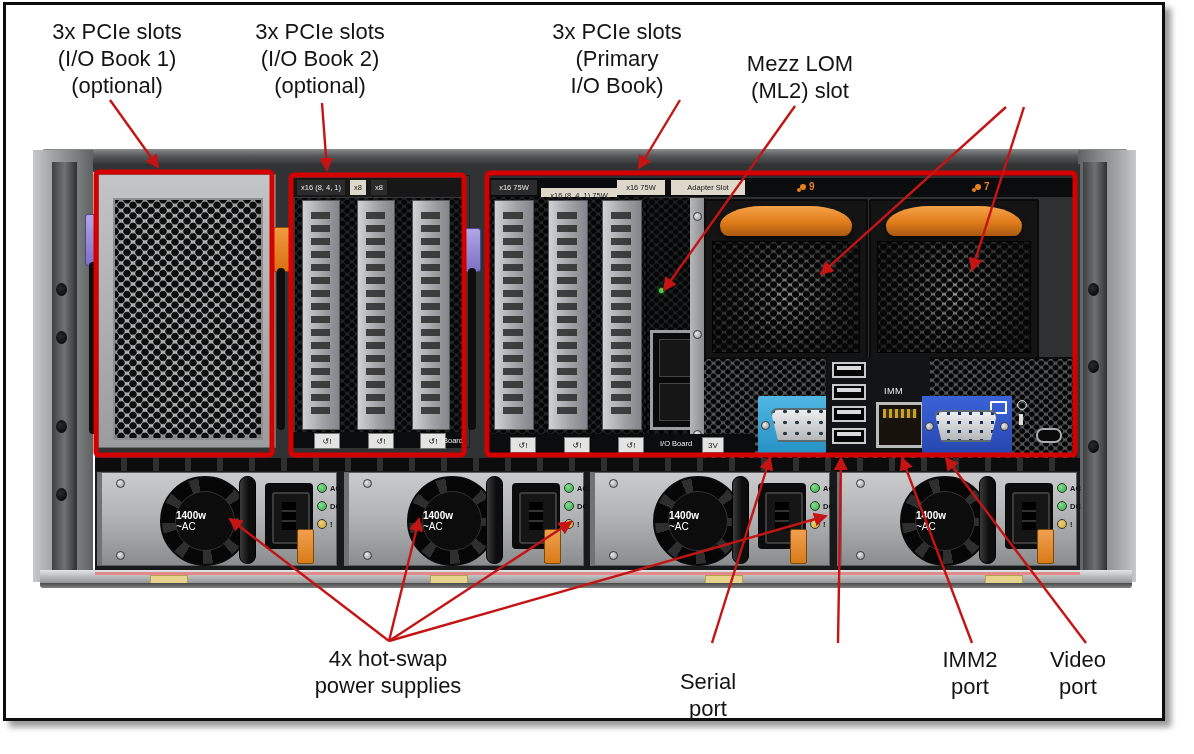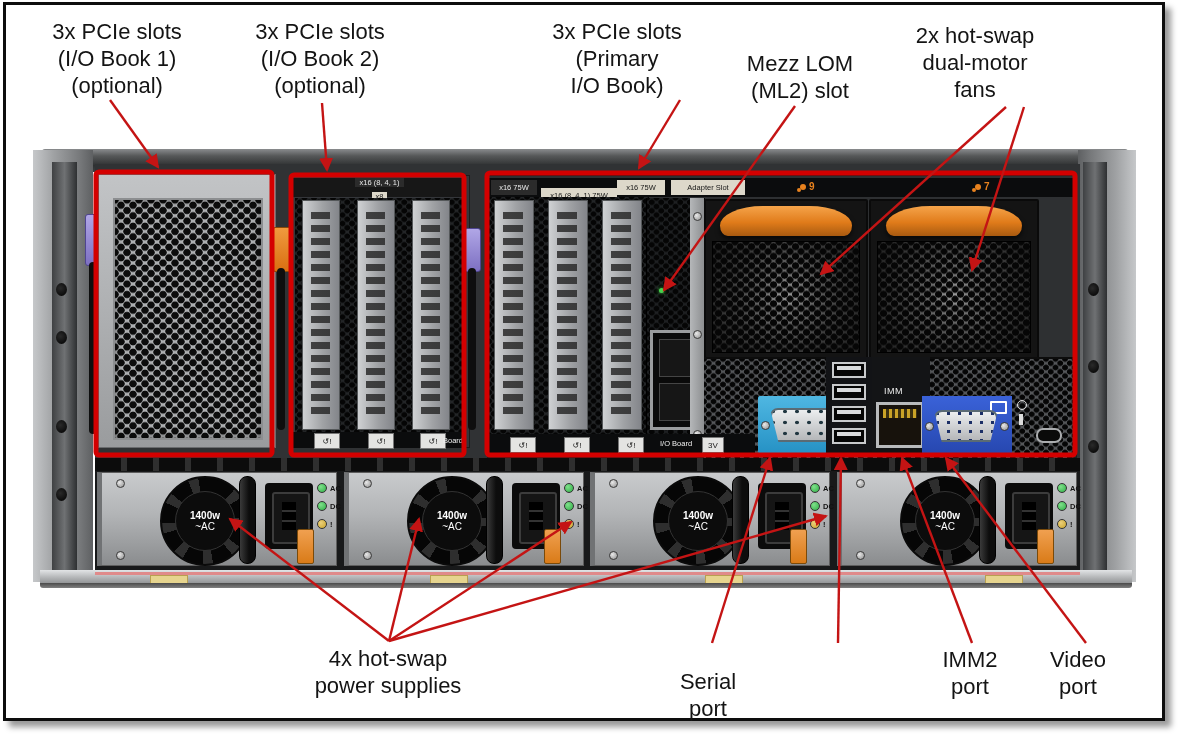--- a/index.html
+++ b/index.html
@@ -115,21 +115,21 @@
   
   .psubay{left:95px;top:458px;width:985px;height:114px;background:#18191a;}
   .clipstrip{left:95px;top:458px;width:985px;height:13px;
              background:repeating-linear-gradient(90deg,#0c0c0c 0 26px,#2f2f2f 26px 32px);}
   .psu{position:absolute;top:472px;width:240px;height:94px;border:1px solid #5e5e5e;border-left:5px solid #707274;
        background:linear-gradient(180deg,#c9cbcd,#b2b4b6 45%,#999b9d 80%,#8a8c8e);box-sizing:border-box;}
   .psufan{position:absolute;left:58px;top:3px;width:86px;height:86px;border-radius:50%;border:2px solid #0a0a0a;
           background:repeating-conic-gradient(from 15deg,#060606 0 28deg,#2e2e2e 28deg 42deg);}
   .psudisc{position:absolute;left:50%;top:50%;transform:translate(-50%,-50%);width:58px;height:58px;border-radius:50%;
            background:#0c0c0c;border:1px solid #333;color:#fff;display:flex;flex-direction:column;
-           align-items:center;justify-content:center;line-height:11px;}
+           justify-content:center;line-height:11px;}
   .psudisc .w{font-size:10px;font-weight:bold;}
   .psudisc .a{font-size:10px;}
   .psuhandle{position:absolute;left:137px;top:3px;width:15px;height:86px;border-radius:8px;border:1px solid #000;
              background:linear-gradient(90deg,#3a3a3a,#0d0d0d 60%);}
   .psuinlet{position:absolute;left:163px;top:10px;width:48px;height:66px;background:#0b0b0b;border-radius:4px;}
   .psusocket{position:absolute;left:7px;top:9px;width:34px;height:48px;background:#151515;border:2px solid #3c3c3c;border-radius:3px;}
   .psusocket::after{content:"";position:absolute;left:8px;top:8px;width:14px;height:28px;
              background:repeating-linear-gradient(180deg,#000 0 8px,#333 8px 10px);}
   .ledrow{position:absolute;left:215px;display:flex;align-items:center;gap:3px;
           font-size:7.5px;font-weight:bold;color:#111;}
@@ -174,21 +174,21 @@
 
   <div class="abs bodybg"></div>
 
   <div class="abs b1frame"></div>
   <div class="abs b1panel hexA"></div>
 
   <div class="abs ollatch" style="left:273px;top:227px;"></div>
   <div class="abs rod" style="left:277px;top:268px;height:162px;"></div>
 
   <div class="abs bookframe" style="left:291px;top:175px;width:177px;height:271px;"></div>
-  <div class="abs slotstrip" style="left:293px;top:178px;width:173px;height:19px;flex-direction:column;">
+  <div class="abs slotstrip" style="left:293px;top:178px;width:173px;height:19px;">
     <span class="seg dark">x16 (8, 4, 1)</span>
     <span class="seg light">x8</span>
     <span class="seg dark">x8</span>
   </div>
   <div class="abs slotback hexB" style="left:295px;top:198px;width:169px;height:234px;"></div>
   <div class="abs bracket" style="left:302px;"></div>
   <div class="abs bracket" style="left:357px;"></div>
   <div class="abs bracket" style="left:412px;"></div>
   <div class="abs blackstrip" style="left:293px;top:432px;width:173px;height:16px;"></div>
   <div class="minitab" style="left:314px;top:433px;">↺!</div>
@@ -429,23 +429,20 @@
 (I/O Book 1)
 (optional)</div>
   <div class="callout" style="left:320px;top:18px;">3x PCIe slots
 (I/O Book 2)
 (optional)</div>
   <div class="callout" style="left:617px;top:18px;">3x PCIe slots
 (Primary
 I/O Book)</div>
   <div class="callout" style="left:800px;top:50px;">Mezz LOM
 (ML2) slot</div>
-  <div class="callout" style="left:975px;top:22px;">2x hot-swap
-dual-motor
-fans</div>
   <div class="callout" style="left:388px;top:645px;">4x hot-swap
 power supplies</div>
   <div class="callout" style="left:708px;top:646px;margin-top:22px;">Serial
 port</div>
   <div class="callout" style="left:970px;top:646px;">IMM2
 port</div>
   <div class="callout" style="left:1078px;top:646px;">Video
 port</div>
 </div>
 

